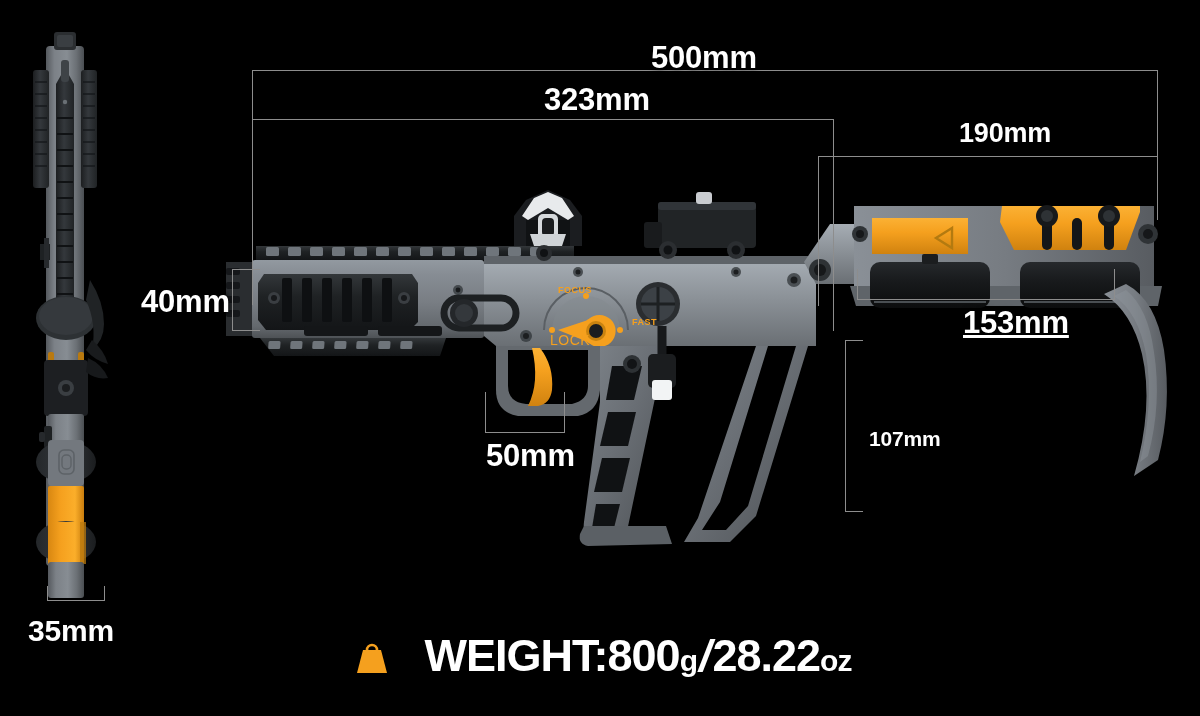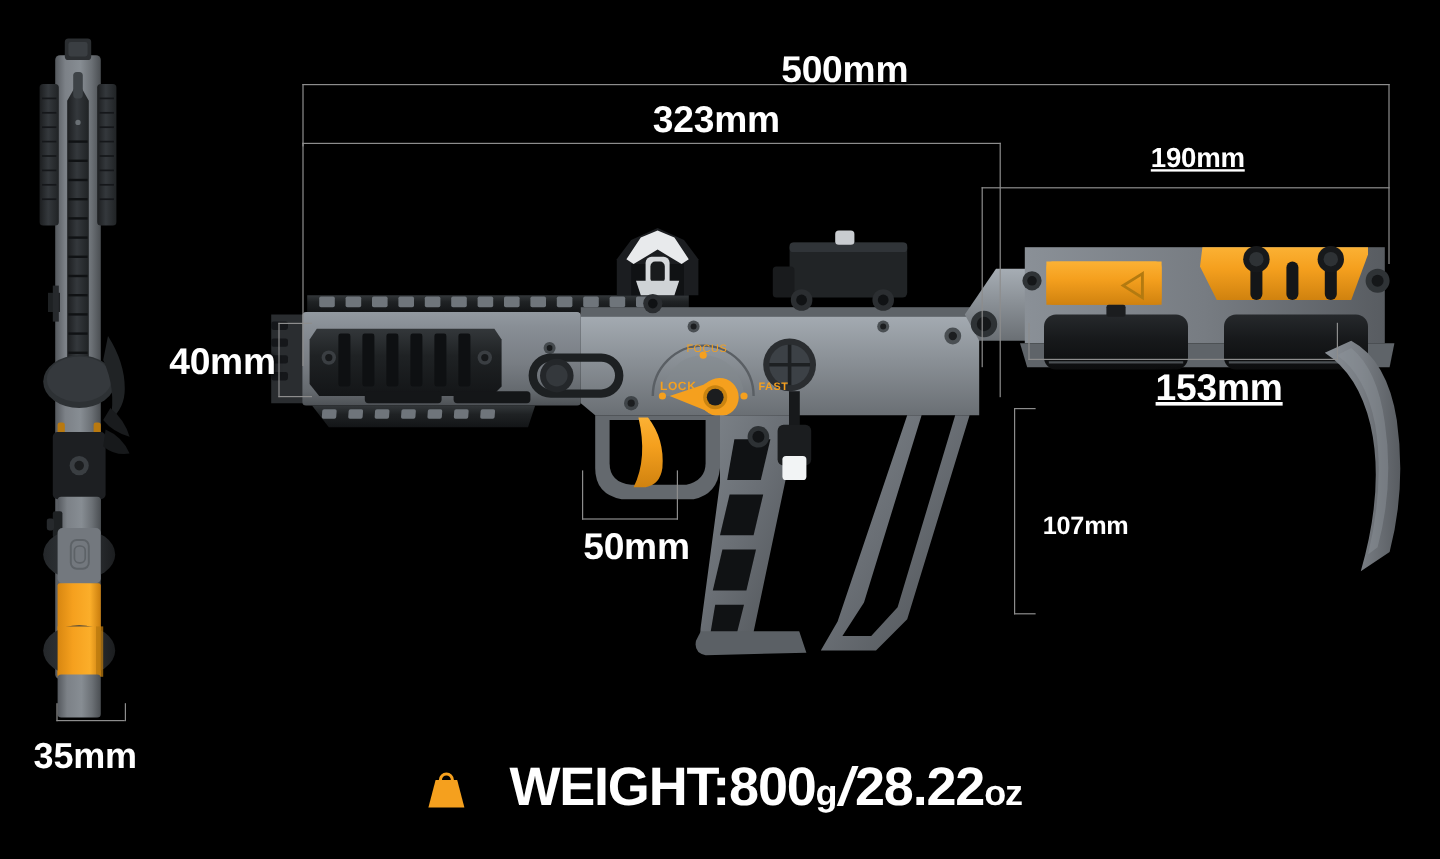--- a/index.html
+++ b/index.html
@@ -393,21 +393,21 @@
   <div class="dim-line dim-v" style="left:1157px;top:70px;height:150px;"></div>
   <div class="dim-label" style="left:651px;top:40px;font-size:31px;">500mm</div>
 
   <div class="dim-line dim-h" style="left:252px;top:119px;width:582px;"></div>
   <div class="dim-line dim-v" style="left:252px;top:119px;height:186px;"></div>
   <div class="dim-line dim-v" style="left:833px;top:119px;height:212px;"></div>
   <div class="dim-label" style="left:516px;top:82px;font-size:31px;margin-left:28px;">323mm</div>
 
   <div class="dim-line dim-h" style="left:818px;top:156px;width:340px;"></div>
   <div class="dim-line dim-v" style="left:818px;top:156px;height:150px;"></div>
-  <div class="dim-label" style="left:959px;top:118px;font-size:23px;text-decoration:underline;">190mm</div>
+  <div class="dim-label" style="left:959px;top:118px;font-size:27px;">190mm</div>
 
   <div class="dim-line dim-h" style="left:857px;top:299px;width:258px;"></div>
   <div class="dim-line dim-v" style="left:857px;top:269px;height:31px;"></div>
   <div class="dim-line dim-v" style="left:1114px;top:269px;height:31px;"></div>
   <div class="dim-label" style="left:963px;top:305px;font-size:31px;text-decoration:underline;">153mm</div>
 
   <div class="dim-line dim-v" style="left:232px;top:269px;height:62px;"></div>
   <div class="dim-line dim-h" style="left:232px;top:269px;width:28px;"></div>
   <div class="dim-line dim-h" style="left:232px;top:330px;width:28px;"></div>
   <div class="dim-label" style="left:141px;top:284px;font-size:31px;">40mm</div>
@@ -415,22 +415,22 @@
   <div class="dim-line dim-v" style="left:845px;top:340px;height:172px;"></div>
   <div class="dim-line dim-h" style="left:845px;top:340px;width:18px;"></div>
   <div class="dim-line dim-h" style="left:845px;top:511px;width:18px;"></div>
   <div class="dim-label" style="left:869px;top:427px;font-size:21px;">107mm</div>
 
   <div class="dim-line dim-h" style="left:485px;top:432px;width:80px;"></div>
   <div class="dim-line dim-v" style="left:485px;top:392px;height:41px;"></div>
   <div class="dim-line dim-v" style="left:564px;top:392px;height:41px;"></div>
   <div class="dim-label" style="left:486px;top:438px;font-size:31px;text-align:right;">50mm</div>
 
-  <div class="dim-label" style="left:572px;top:285px;font-size:9px;color:#F5A01E;font-weight:normal;letter-spacing:0.5px;text-shadow:none;">FOCUS</div>
-  <div class="dim-label" style="left:550px;top:317px;font-size:10px;color:#F5A01E;font-weight:bold;letter-spacing:0.5px;text-shadow:none;">LOCK</div>
+  <div class="dim-label" style="left:558px;top:285px;font-size:9px;color:#F5A01E;font-weight:bold;letter-spacing:0.5px;text-shadow:none;">FOCUS</div>
+  <div class="dim-label" style="left:550px;top:332px;font-size:14px;color:#F5A01E;font-weight:normal;letter-spacing:0.5px;text-shadow:none;">LOCK</div>
   <div class="dim-label" style="left:632px;top:317px;font-size:9px;color:#F5A01E;font-weight:bold;letter-spacing:0.5px;text-shadow:none;">FAST</div>
 
   <div id="weight-row">
     <svg width="46" height="46" viewBox="0 0 46 46">
       <path d="M18 17 a5 5 0 0 1 10 0" fill="none" stroke="#F5A01E" stroke-width="2.6"></path>
       <path d="M14 17 L32 17 L38 40 L8 40 Z" fill="#F5A01E"></path>
     </svg>
     <div id="weight-text">
       <span>WEIGHT:</span>
       <span>800</span>

